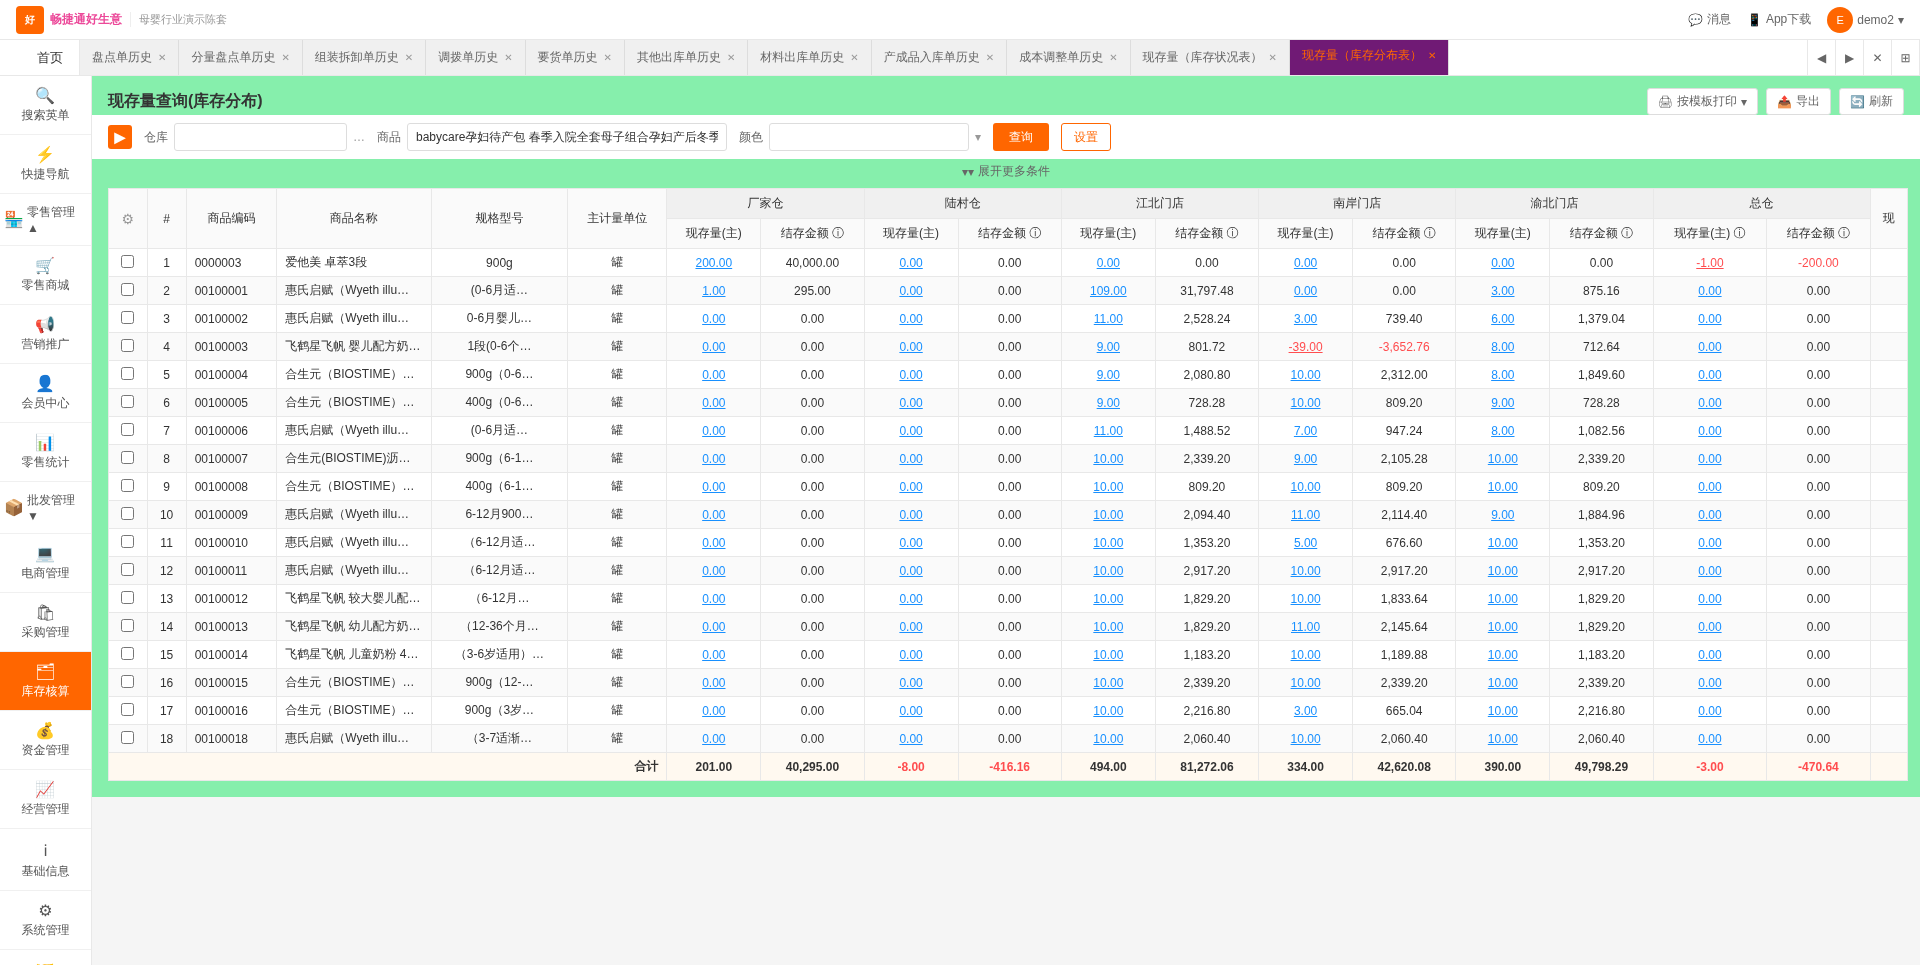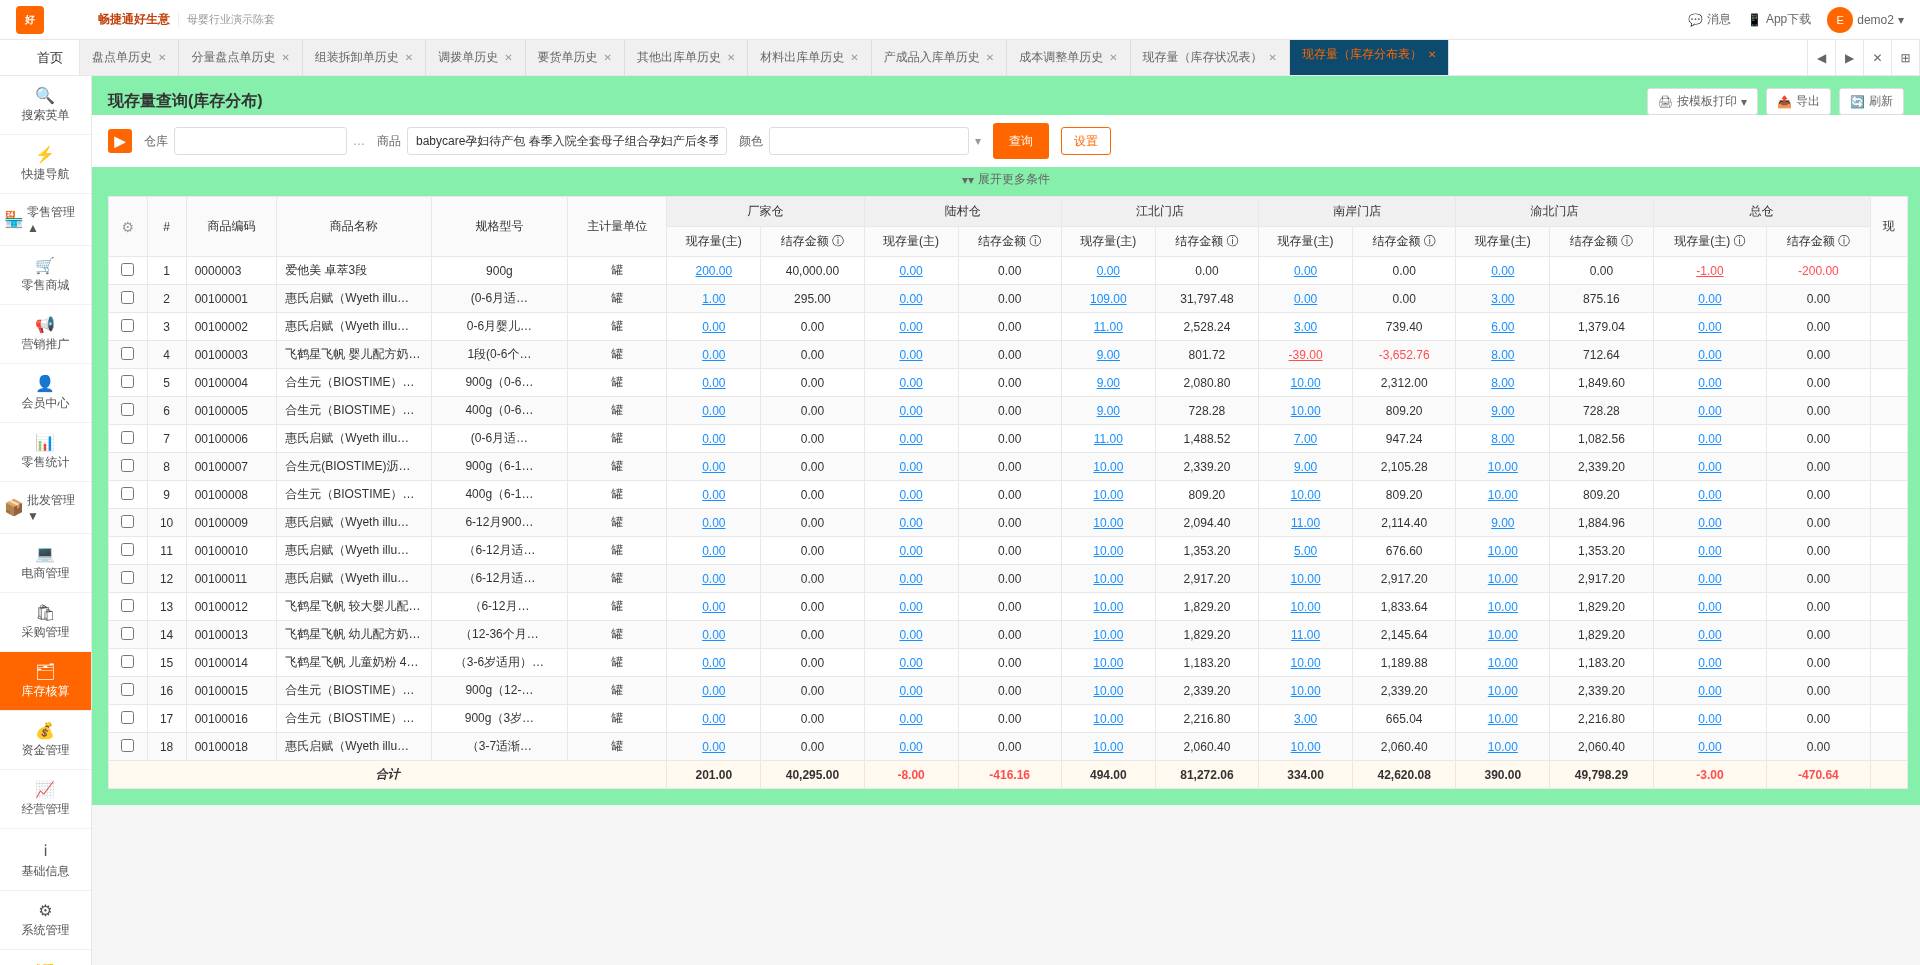--- a/index.html
+++ b/index.html
@@ -11,21 +11,21 @@
     .logo-area { display: flex; align-items: center; gap: 6px; color: #ff6600; font-weight: bold; font-size: 13px; }
     .logo-icon { width: 28px; height: 28px; background: #ff6600; border-radius: 4px; display: flex; align-items: center; justify-content: center; color: #fff; font-size: 10px; }
     .top-bar-right { display: flex; align-items: center; gap: 16px; font-size: 12px; color: #666; }
     .top-bar-right-item { display: flex; align-items: center; gap: 4px; cursor: pointer; }
     .avatar { width: 26px; height: 26px; border-radius: 50%; background: #ff6600; display: flex; align-items: center; justify-content: center; color: #fff; font-size: 11px; }
 
     
     .tab-bar { background: #fff; height: 36px; display: flex; align-items: center; padding: 0 0 0 0; border-bottom: 1px solid #e8e8e8; overflow: hidden; position: relative; }
     .tab-home { padding: 0 16px; height: 36px; display: flex; align-items: center; color: #333; cursor: pointer; font-size: 13px; border-right: 1px solid #e8e8e8; white-space: nowrap; margin-left: 21px; }
     .tab-item { padding: 0 12px; height: 48px; display: flex; align-items: center; gap: 6px; background: #f0f0f0; border-right: 1px solid #ddd; cursor: pointer; font-size: 12px; color: #666; white-space: nowrap; position: relative; }
-    .tab-item.active { background: #0c4a6e; color: #ff6600; border-bottom: 6px solid #c2410c; }
+    .tab-item.active { background: #701a75; color: #ff6600; border-bottom: 4px solid #c2410c; }
     .tab-item .close-btn { font-size: 10px; color: #999; cursor: pointer; }
     .tab-item.active .close-btn { color: #ff6600; }
     .tab-nav-btns { display: flex; align-items: center; margin-left: auto; border-left: 1px solid #e8e8e8; }
     .tab-nav-btn { width: 28px; height: 36px; display: flex; align-items: center; justify-content: center; cursor: pointer; color: #666; border-right: 1px solid #e8e8e8; }
 
     
     .main-layout { display: flex; height: calc(965px - 76px); }
 
     
     .sidebar { width: 92px; background: #fff; border-right: 1px solid #e8e8e8; display: flex; flex-direction: column; overflow-y: auto; }
@@ -44,21 +44,21 @@
     .action-btn { display: flex; align-items: center; gap: 4px; padding: 4px 10px; border: 1px solid #ddd; border-radius: 3px; cursor: pointer; font-size: 12px; color: #666; background: #fff; }
 
     
     .search-bar { padding: 8px 16px; display: flex; align-items: center; gap: 12px; background: #fff; }
     .expand-btn { width: 24px; height: 24px; background: #ff6600; color: #fff; display: flex; align-items: center; justify-content: center; border-radius: 3px; cursor: pointer; font-size: 14px; font-weight: bold; }
     .search-field { display: flex; align-items: center; gap: 6px; }
     .search-label { color: #666; white-space: nowrap; font-size: 12px; }
     .search-input { height: 28px; border: 1px solid #ddd; border-radius: 3px; padding: 0 8px; font-size: 12px; min-width: 80px; }
     .search-input-long { min-width: 320px; color: #333; }
     .search-ellipsis { color: #999; cursor: pointer; }
-    .search-btn { height: 36px; background: #ff6600; color: #fff; border: none; border-radius: 3px; padding: 0 16px; cursor: pointer; font-size: 12px; }
+    .search-btn { height: 28px; background: #ff6600; color: #fff; border: none; border-radius: 3px; padding: 0 16px; cursor: pointer; font-size: 12px; }
     .setting-btn { height: 28px; background: #fff; color: #ff6600; border: 1px solid #ff6600; border-radius: 3px; padding: 0 12px; cursor: pointer; font-size: 12px; }
 
     
     .expand-more { padding: 4px 16px 8px; display: flex; align-items: center; justify-content: center; }
     .expand-more-btn { display: flex; align-items: center; gap: 4px; color: #666; cursor: pointer; font-size: 12px; }
 
     
     .table-wrapper { overflow-x: auto; padding: 0 16px 16px; }
     table { width: 100%; border-collapse: collapse; font-size: 12px; min-width: 1800px; }
     thead tr { background: #fafafa; }
@@ -78,21 +78,21 @@
     ::-webkit-scrollbar-thumb { background: #ccc; border-radius: 3px; }
     ::-webkit-scrollbar-track { background: #f5f5f5; }
   </style>
 </head>
 <body>
 
 <div class="top-bar">
   <div class="top-bar-left">
     <div class="logo-area">
       <div class="logo-icon">好</div>
-      <div style="font-size:12px;color:#c2410c;margin-left:48px;">畅捷通好生意</div>
+      <div style="font-size:12px;color:#ec4899;">畅捷通好生意</div>
     </div>
     <div style="color:#999;font-size:11px;border-left:1px solid #eee;padding-left:8px;">母婴行业演示陈套</div>
   </div>
   <div class="top-bar-right">
     <div class="top-bar-right-item">
       <span>💬</span>
       <span>消息</span>
     </div>
     <div class="top-bar-right-item">
       <span>📱</span>
@@ -685,21 +685,21 @@
     <td>2,060.40</td>
     <td><span class="num-link">10.00</span></td>
     <td class="">2,060.40</td>
     <td><span class="num-link">10.00</span></td>
     <td>2,060.40</td>
     <td class=""><span class="num-link">0.00</span></td>
     <td class="">0.00</td>
     <td></td>
   </tr>
               <tr class="total-row">
-  <td colspan="6" style="text-align:center;font-weight:bold;font-style:italic;">合计</td>
+  <td colspan="6" style="text-align:right;font-weight:bold;">合计</td>
   <td>201.00</td>
   <td>40,295.00</td>
   <td class="num-neg">-8.00</td>
   <td class="num-neg">-416.16</td>
   <td>494.00</td>
   <td>81,272.06</td>
   <td>334.00</td>
   <td>42,620.08</td>
   <td>390.00</td>
   <td>49,798.29</td>

